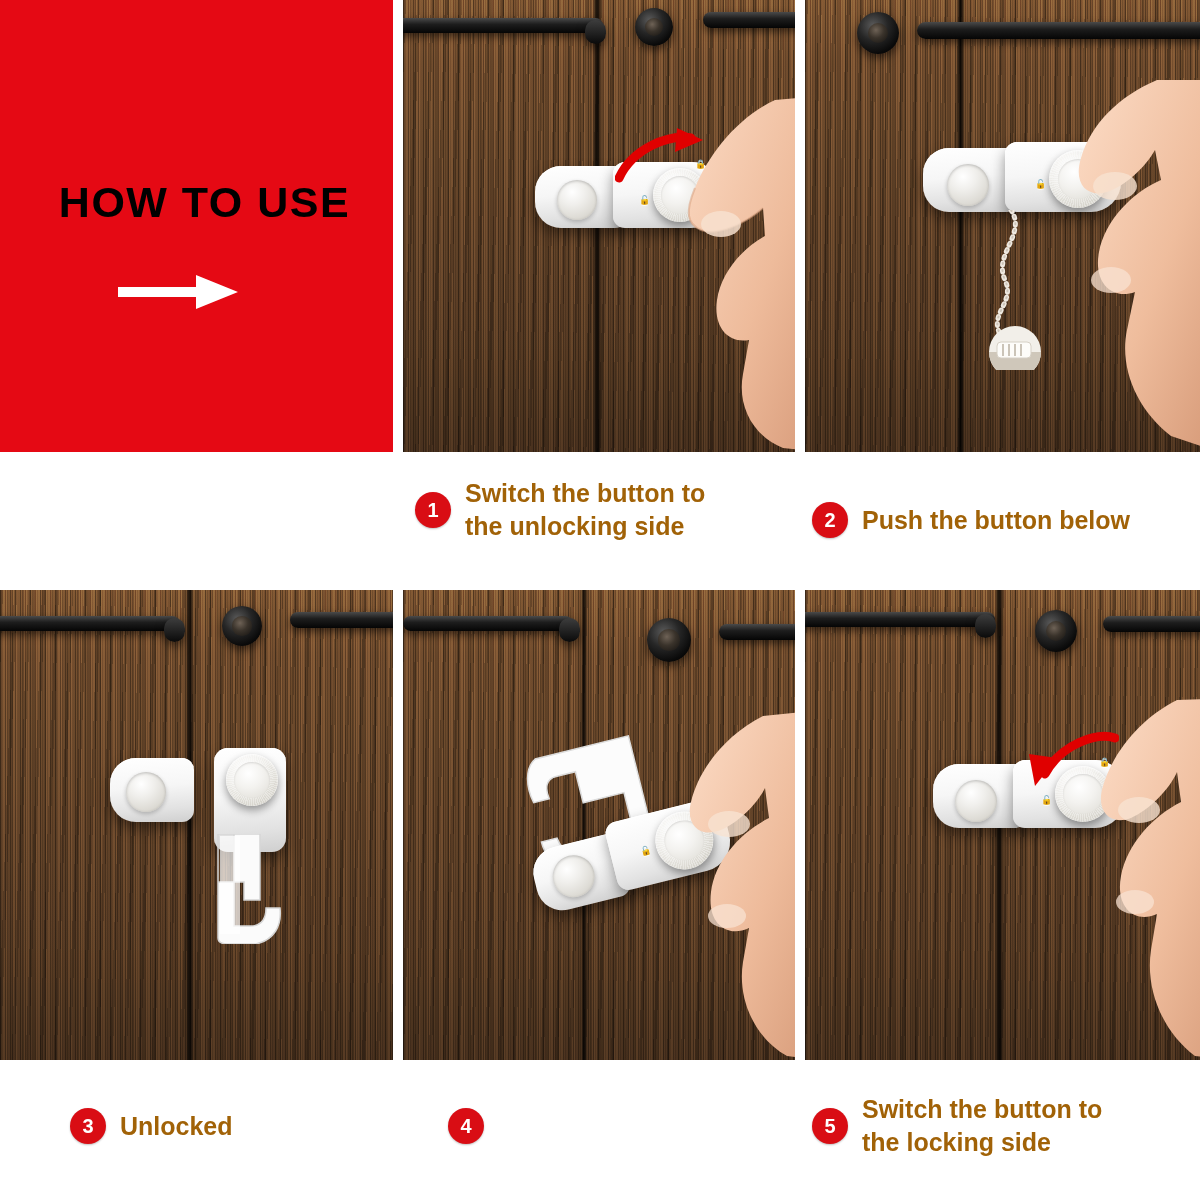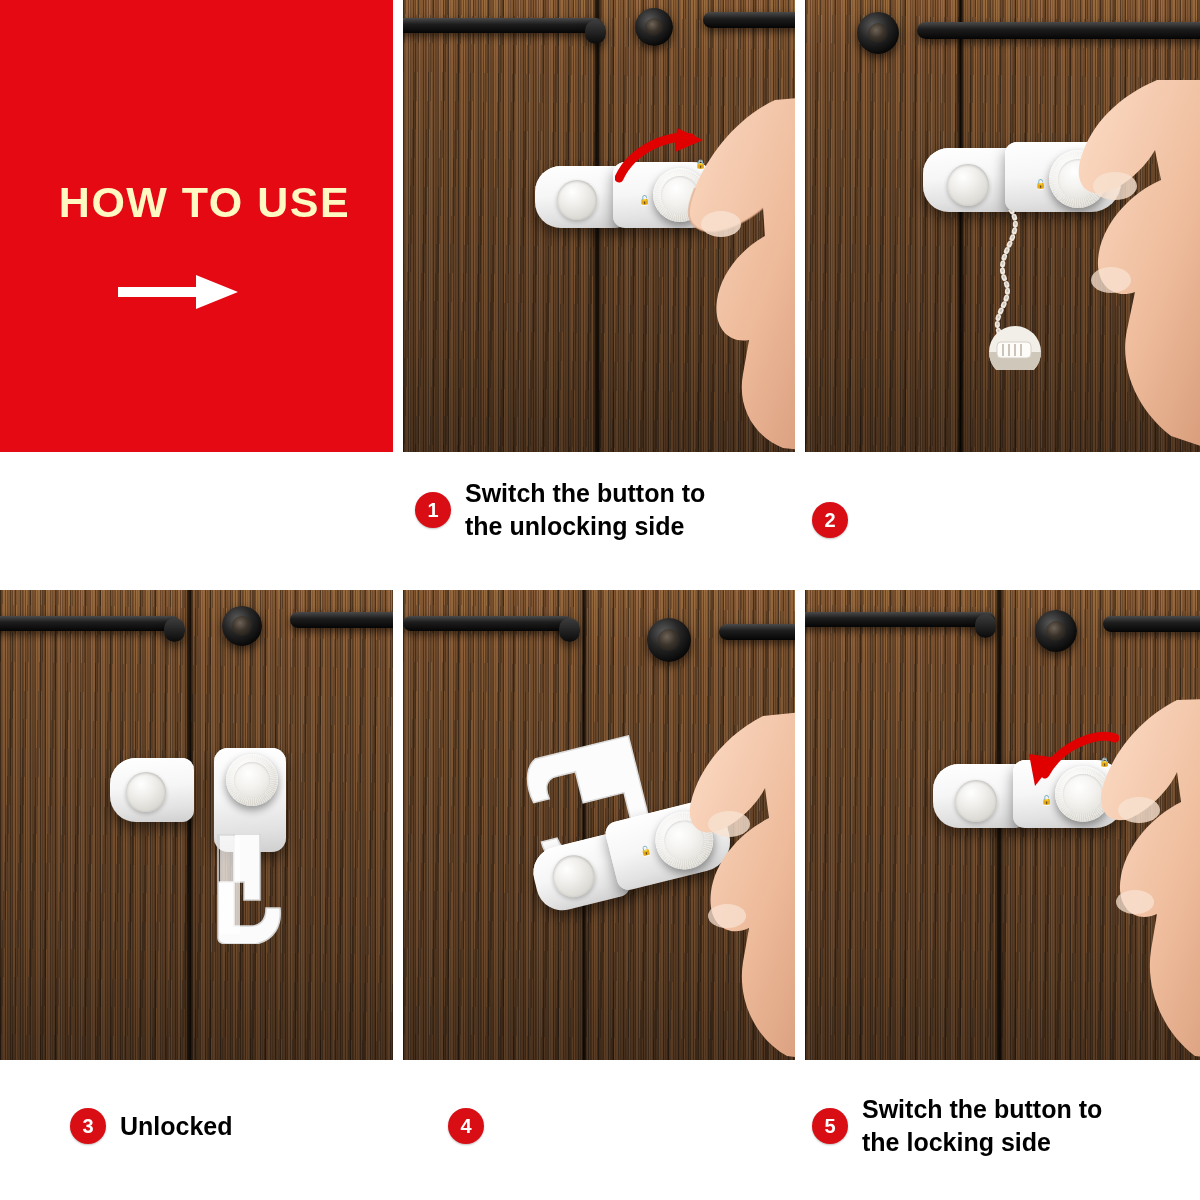--- a/index.html
+++ b/index.html
@@ -107,40 +107,40 @@
   
   .hand{position:absolute;pointer-events:none;}
 
   
   .promo{
     position:absolute;left:0;top:0;width:393px;height:452px;
     background:#e50914;
   }
   .promo-title{
     position:absolute;left:16px;right:0;top:178px;
-    text-align:center;color:#fef9c3;
+    text-align:center;color:#000000;
     font-size:43px;font-weight:700;letter-spacing:1.5px;
     font-family:"Liberation Sans", sans-serif;
   }
   .promo-arrow{
     position:absolute;left:118px;top:272px;width:120px;height:40px;
   }
 
   
   .caption{position:absolute;display:flex;align-items:center;gap:14px;}
   .badge{
     flex:0 0 auto;width:36px;height:36px;border-radius:50%;
     background:#d90d14;color:#fff;
     display:flex;align-items:center;justify-content:center;
     font-size:20px;font-weight:700;
     font-family:"Liberation Sans", sans-serif;
     box-shadow:0 1px 2px rgba(0,0,0,.25);
   }
   .cap-text{
-    color:#000000;font-size:25px;font-weight:700;line-height:1.32;
+    color:#a16207;font-size:25px;font-weight:700;line-height:1.32;
     font-family:"Liberation Sans", sans-serif;
     white-space:pre-line;
   }
 </style>
 </head>
 <body>
 
 <div class="sheet">
 
   <div class="promo">
@@ -236,20 +236,21 @@
   </div>
 
   <div class="caption" style="left:415px;top:470px;width:380px;height:80px;">
     <div class="badge">1</div>
     <div class="cap-text">Switch the button to
 the unlocking side</div>
   </div>
 
   <div class="caption" style="left:812px;top:492px;width:388px;height:56px;">
     <div class="badge">2</div>
+    <div class="cap-text">Push the button below</div>
   </div>
 
   <div class="photo" style="left:0;top:590px;width:393px;height:470px;">
     <div class="wood"></div>
     <div class="seam" style="left:186px;"></div>
 
     <div class="handle" style="left:-20px;top:26px;width:200px;"></div>
     <div class="handle-tip" style="left:164px;top:28px;"></div>
     <div class="knob" style="left:222px;top:16px;width:40px;height:40px;"></div>
     <div class="handle" style="left:290px;top:22px;width:140px;height:16px;border-radius:10px;"></div>

